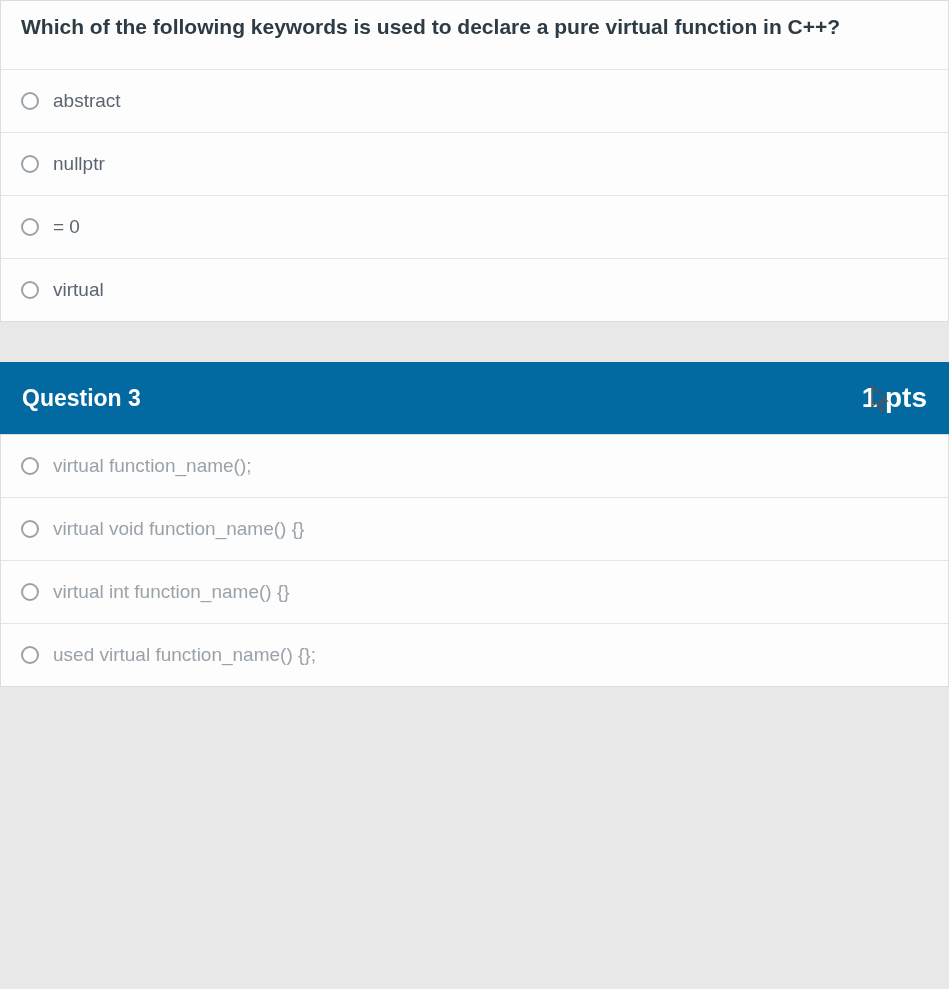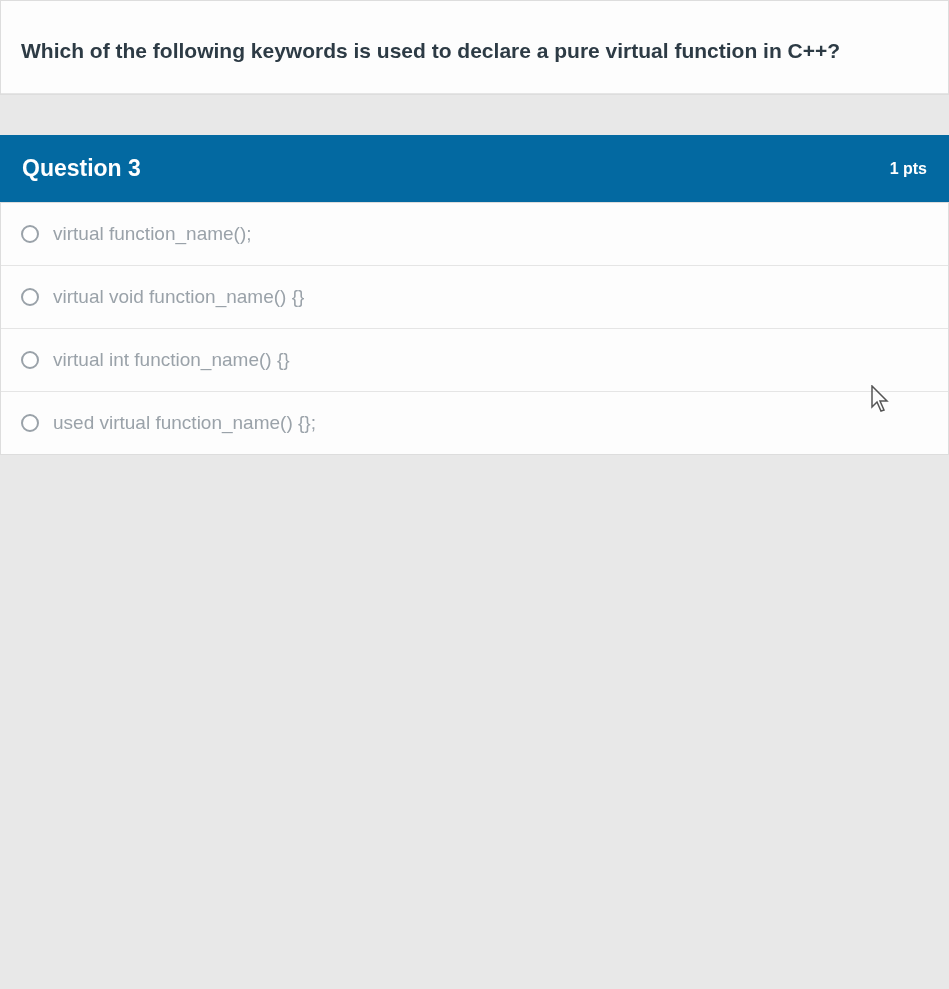--- a/index.html
+++ b/index.html
@@ -8,21 +8,21 @@
     background: #e8e8e8;
     width: 949px;
     color: #333;
   }
   .question-block {
     background: #fdfdfd;
     border: 1px solid #ddd;
     margin: 0;
   }
   .question-text {
-    padding: 38px 20px 30px 20px;
+    padding: 14px 20px 30px 20px;
     font-size: 21px;
     font-weight: 600;
     color: #2d3b45;
     border-bottom: 1px solid #e5e5e5;
   }
   .options {
     padding: 0;
   }
   .option-row {
     display: flex;
@@ -48,38 +48,56 @@
     color: #fff;
     display: flex;
     justify-content: space-between;
     align-items: center;
     padding: 20px 22px;
     margin-top: 40px;
     font-size: 23px;
     font-weight: 700;
   }
   .question-header .pts {
-    font-size: 16px;
+    font-size: 28px;
     font-weight: 600;
   }
   .cursor-icon {
     position: absolute;
     left: 870px;
     top: 385px;
     width: 22px;
     height: 28px;
     pointer-events: none;
   }
   .faded .option-row { color: #9aa2a9; }
 </style>
 </head>
 <body>
 
 <div class="question-block">
   <div class="question-text">Which of the following keywords is used to declare a pure virtual function in C++?</div>
+  <div class="options">
+    <label class="option-row">
+      <span class="radio"></span>
+      <span>abstract</span>
+    </label>
+    <label class="option-row">
+      <span class="radio"></span>
+      <span>nullptr</span>
+    </label>
+    <label class="option-row">
+      <span class="radio"></span>
+      <span>= 0</span>
+    </label>
+    <label class="option-row">
+      <span class="radio"></span>
+      <span>virtual</span>
+    </label>
+  </div>
 </div>
 
 <svg class="cursor-icon" viewBox="0 0 20 28">
   <path d="M1 1 L1 22 L6 17 L10 26 L13 25 L9 16 L16 16 Z" fill="none" stroke="#555" stroke-width="1.5"></path>
 </svg>
 
 <div class="question-header">
   <span>Question 3</span>
   <span class="pts">1 pts</span>
 </div>

